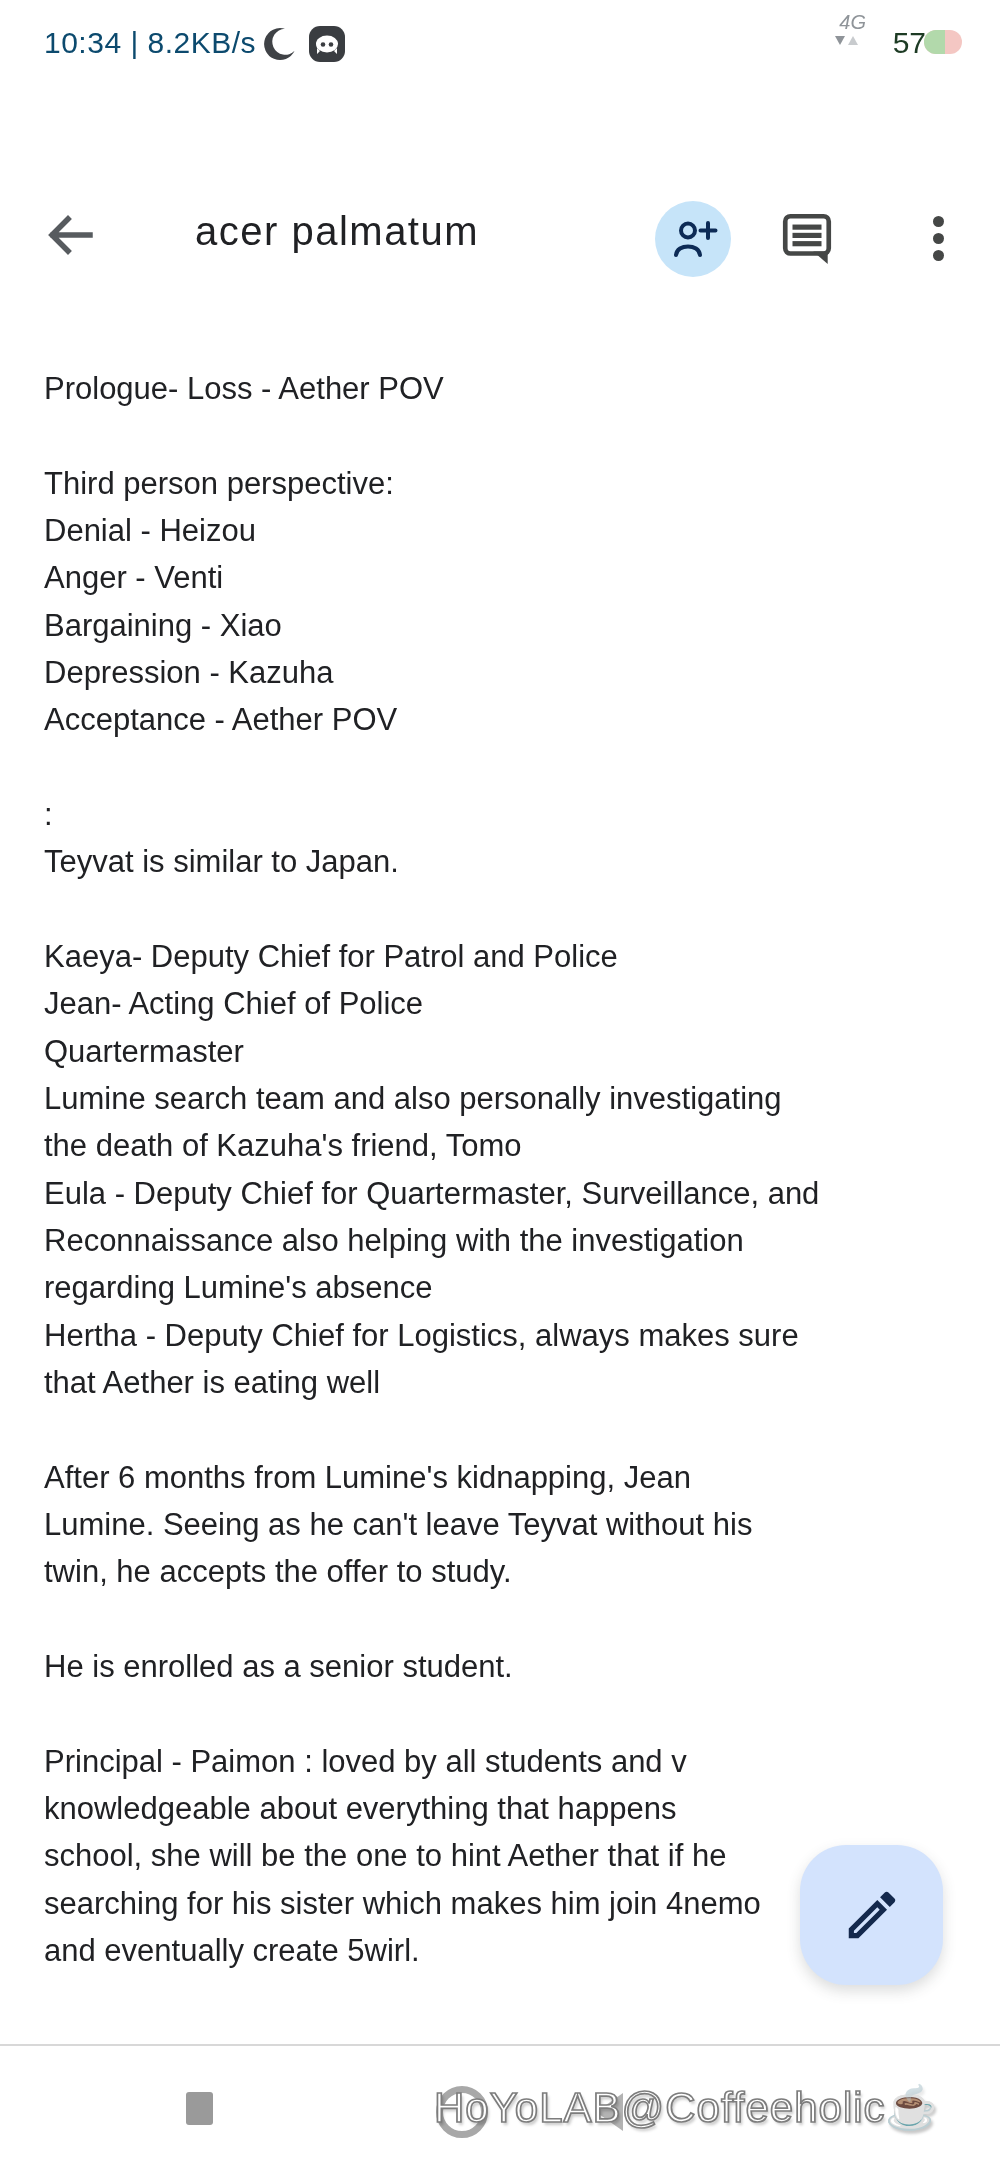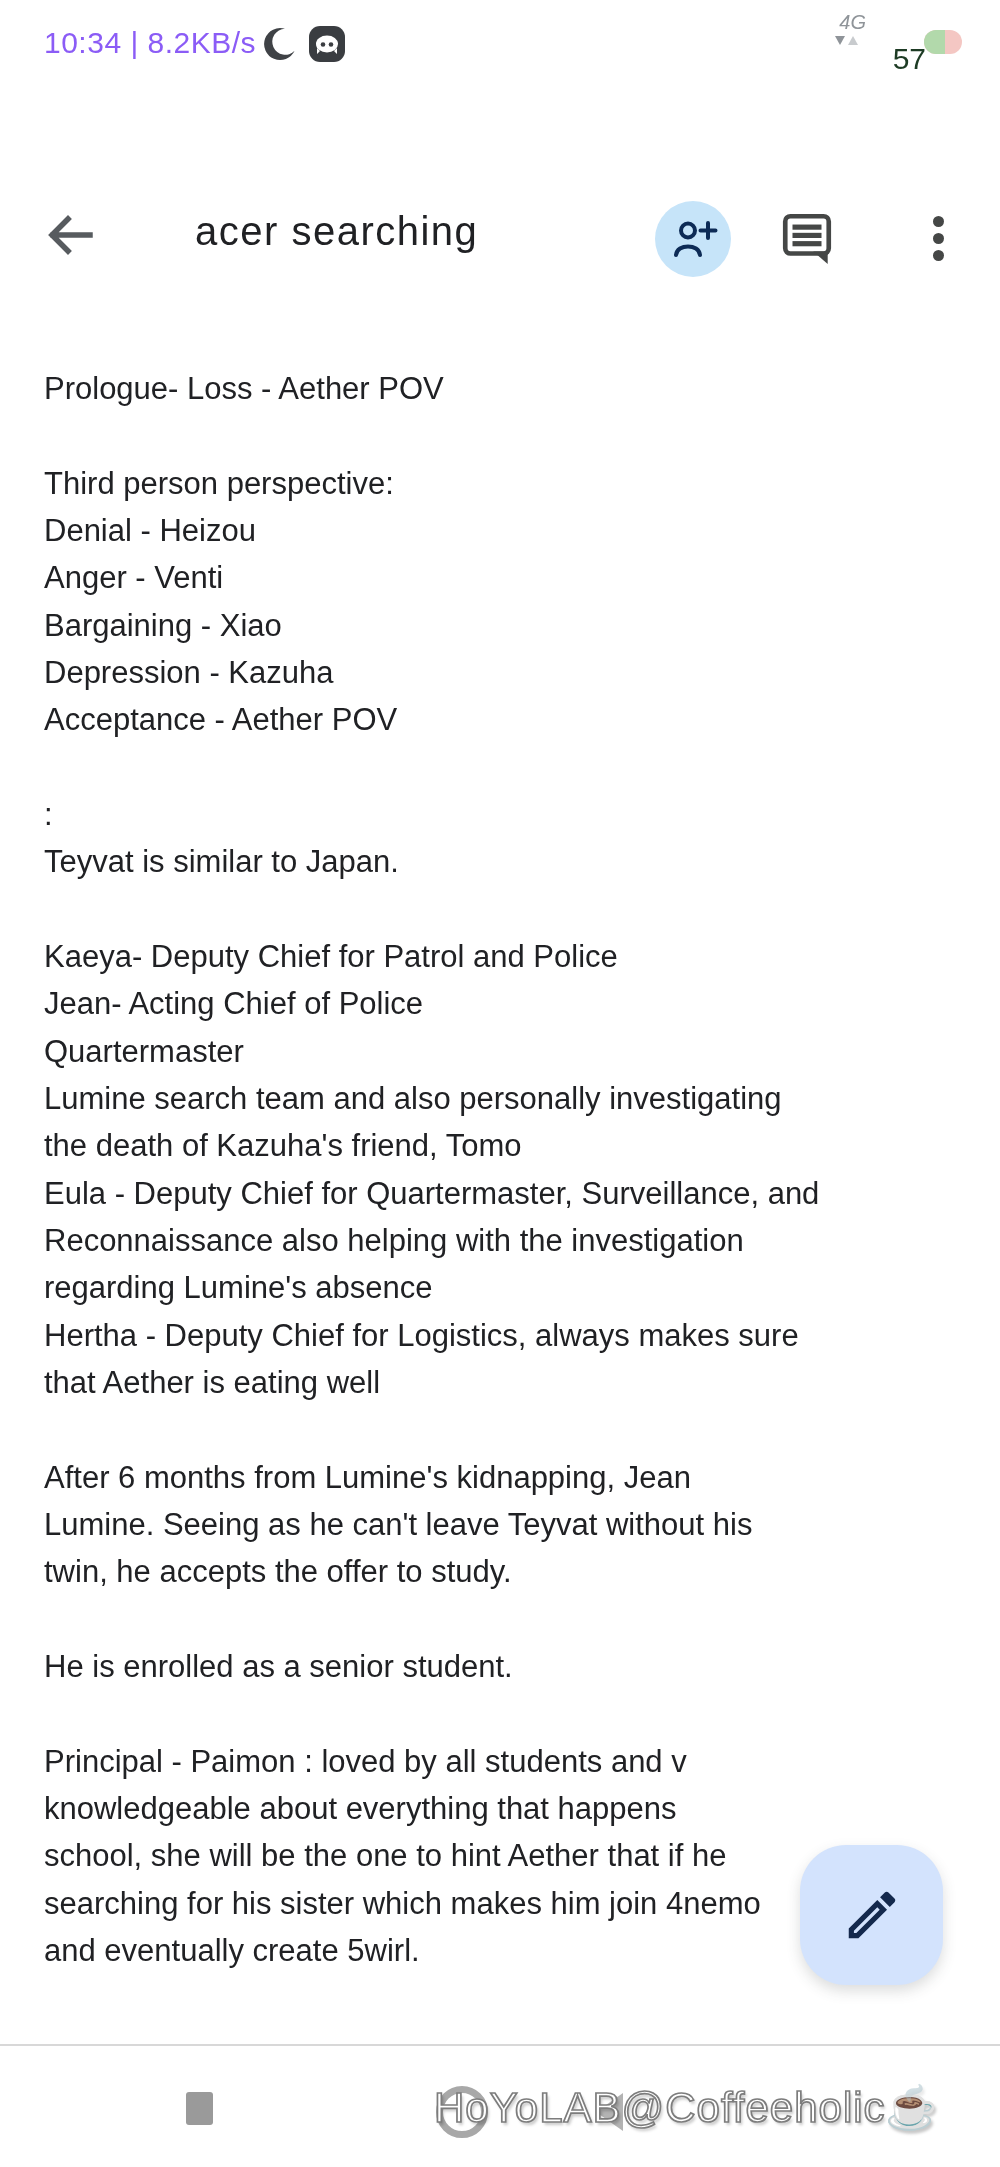--- a/index.html
+++ b/index.html
@@ -2,31 +2,31 @@
 <html><head>
 <meta charset="utf-8">
 <style>
   html,body{margin:0;padding:0;background:#ffffff;}
   .screen{
     position:relative;width:1000px;height:2167px;background:#ffffff;
     overflow:hidden;font-family:"Liberation Sans",sans-serif;
   }
   
   .statusbar{position:absolute;top:0;left:0;width:1000px;height:70px;}
-  .sb-left{position:absolute;left:44px;top:26px;font-size:30px;font-weight:500;color:#8b5cf6;letter-spacing:0.5px;}
+  .sb-left{position:absolute;left:44px;top:26px;font-size:30px;font-weight:500;color:#0c4a6e;letter-spacing:0.5px;}
   .sb-moon{position:absolute;left:262px;top:26px;width:36px;height:36px;}
   .sb-discord{position:absolute;left:308px;top:25px;width:38px;height:38px;}
   .sb-net{position:absolute;left:826px;top:12px;width:40px;text-align:right;color:#9aa0a6;font-style:italic;}
   .sb-net .nt{font-size:20px;line-height:20px;color:#8f9499;}
   .sb-arrows{display:flex;justify-content:center;gap:3px;margin-top:4px;}
   .arr{width:0;height:0;}
   .arr.down{border-left:5px solid transparent;border-right:5px solid transparent;border-top:9px solid #8f9499;}
   .arr.up{border-left:5px solid transparent;border-right:5px solid transparent;border-bottom:9px solid #c8cbce;}
   .sb-batt{position:absolute;right:38px;top:26px;height:30px;}
-  .batt-num{position:absolute;right:36px;top:0;font-size:30px;font-weight:500;color:#1d3b24;z-index:2;margin-top:16px;}
+  .batt-num{position:absolute;right:36px;top:0;font-size:30px;font-weight:500;color:#1d3b24;z-index:2;}
   .batt-pill{position:absolute;right:0;top:4px;width:38px;height:24px;border-radius:12px;overflow:hidden;background:#f4c7c3;z-index:1;}
   .batt-fill{position:absolute;left:0;top:0;bottom:0;width:55%;background:#b2d9ab;}
   
   .appbar{position:absolute;top:85px;left:0;width:1000px;height:110px;background:#fff;}
   .back-btn{position:absolute;left:42px;top:122px;width:56px;height:56px;cursor:pointer;}
   .doc-title{position:absolute;left:195px;top:124px;font-size:40px;color:#202124;letter-spacing:1.5px;white-space:nowrap;}
   .share-btn{position:absolute;left:655px;top:116px;width:76px;height:76px;border-radius:50%;background:#c6e4f9;display:flex;align-items:center;justify-content:center;cursor:pointer;}
   .comment-btn{position:absolute;left:778px;top:124px;width:58px;height:58px;cursor:pointer;}
   .menu-btn{position:absolute;left:918px;top:122px;width:40px;height:62px;cursor:pointer;display:flex;flex-direction:column;align-items:center;justify-content:center;gap:6px;}
   .menu-dot{width:11px;height:11px;border-radius:50%;background:#454746;}
@@ -82,21 +82,21 @@
         </span>
     </div>
   </div>
 
   <div class="appbar">
     <div class="back-btn">
       <svg width="56" height="56" viewBox="0 0 56 56">
         <path d="M26 12 L10 28 L26 44 M11 28 H48" fill="none" stroke="#575b5f" stroke-width="5.5" stroke-linecap="square"></path>
       </svg>
     </div>
-    <div class="doc-title">acer searching</div>
+    <div class="doc-title">acer palmatum</div>
     <div class="share-btn">
       <svg width="50" height="50" viewBox="0 0 50 50">
         <circle cx="20" cy="16.5" r="7" fill="none" stroke="#0d2b56" stroke-width="4"></circle>
         <path d="M8 41 C9 29.5, 31 29.5, 32 41" fill="none" stroke="#0d2b56" stroke-width="4" stroke-linecap="round"></path>
         <path d="M40 9 v15 M32.5 16.5 h15" fill="none" stroke="#0d2b56" stroke-width="4" stroke-linecap="round"></path>
       </svg>
     </div>
     <div class="comment-btn">
       <svg width="58" height="58" viewBox="0 0 56 56">
         <rect x="7" y="7" width="42" height="36" rx="5" fill="none" stroke="#454746" stroke-width="4.5"></rect>

